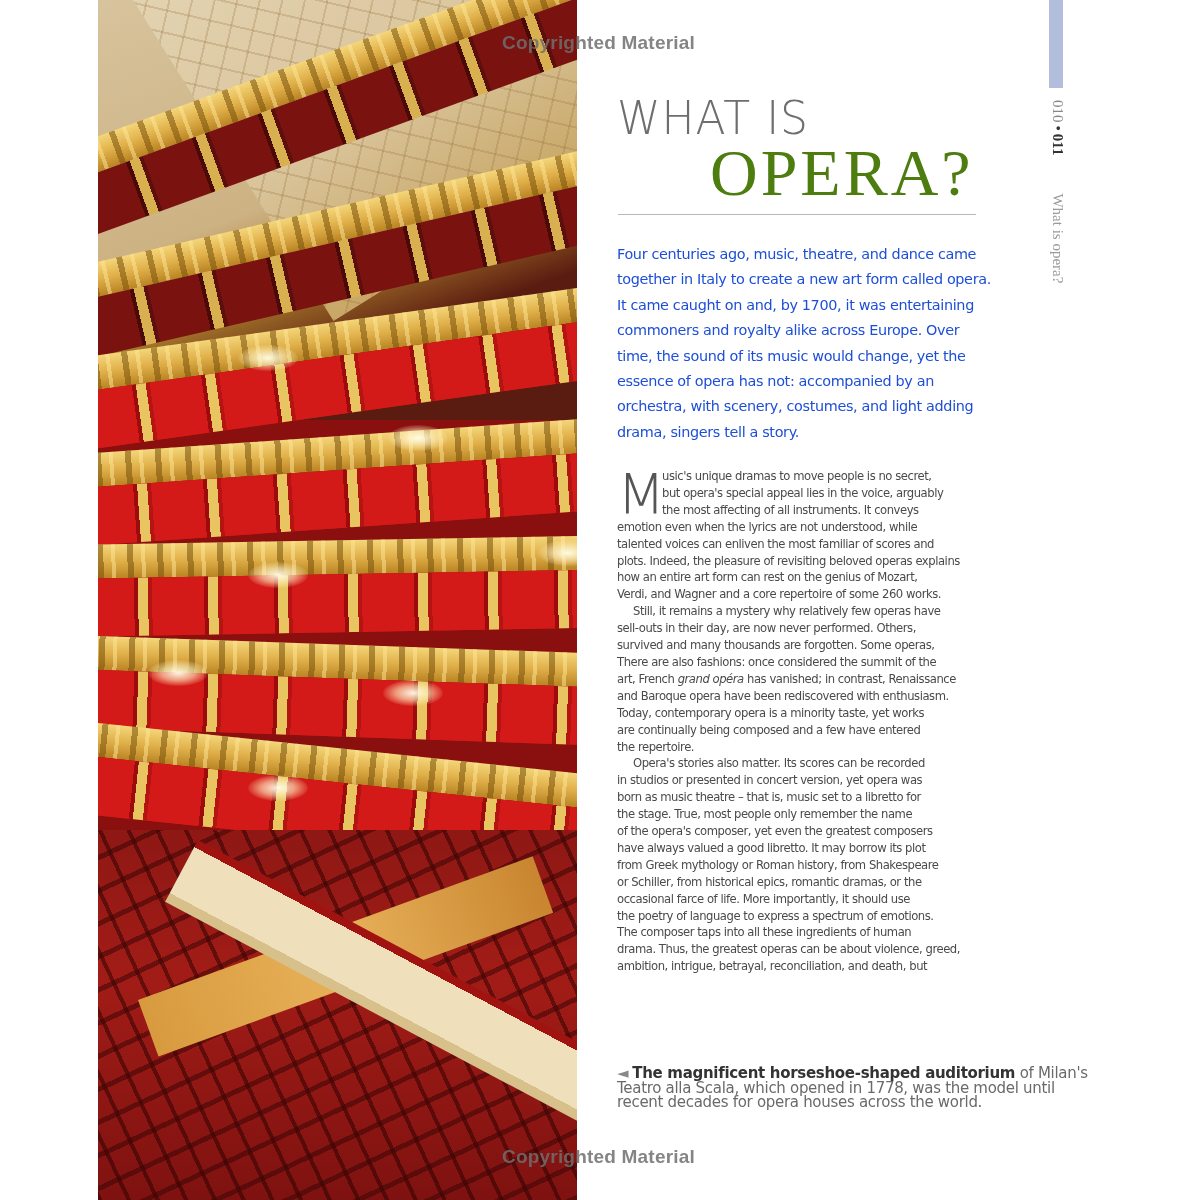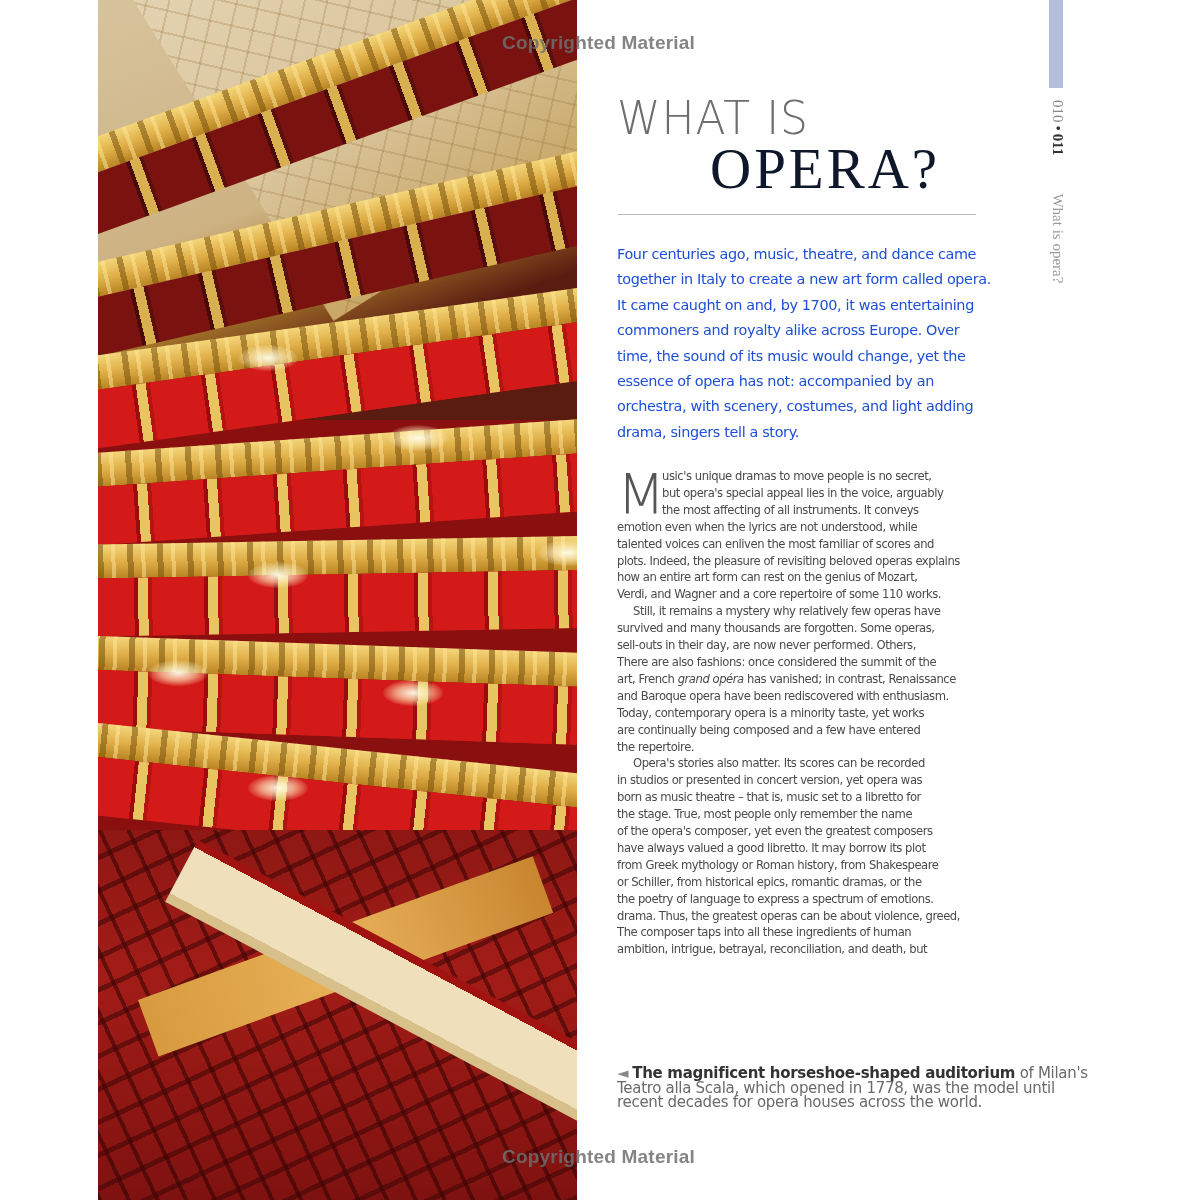--- a/index.html
+++ b/index.html
@@ -67,21 +67,21 @@
     font-size: 19px; color: rgba(110,110,110,0.85); letter-spacing: 0.2px; white-space: nowrap;
   }
 
   
   .title-line1 {
     position: absolute; left: 617px; top: 92px; font-family: "DejaVu Sans", sans-serif;
     font-weight: 200; font-size: 44px; color: #6e6e6e; letter-spacing: 1px; transform: scaleY(1.05);
   }
   .title-line2 {
     position: absolute; left: 710px; top: 140px; font-family: "Liberation Serif", serif;
-    font-size: 57px; color: #0f172a; letter-spacing: 3px; line-height: 1;
+    font-size: 66px; color: #4d7c0f; letter-spacing: 3px; line-height: 1;
   }
   .title-rule { position: absolute; left: 618px; top: 214px; width: 358px; height: 1px; background: #b8b8b8; }
 
   .intro {
     position: absolute; left: 617px; top: 242px; width: 365px;
     font-family: "DejaVu Sans", sans-serif; font-size: 14.4px; line-height: 25.4px; color: #1d4ed8;
     letter-spacing: -0.35px;
   }
   .intro span { display: block; white-space: nowrap; }
 
@@ -192,43 +192,44 @@
 <div class="body">
   <div class="dropcap">M</div>
 
   <span class="ln drop">usic's unique dramas to move people is no secret,</span>
   <span class="ln drop">but opera's special appeal lies in the voice, arguably</span>
   <span class="ln drop">the most affecting of all instruments. It conveys</span>
   <span class="ln">emotion even when the lyrics are not understood, while</span>
   <span class="ln">talented voices can enliven the most familiar of scores and</span>
   <span class="ln">plots. Indeed, the pleasure of revisiting beloved operas explains</span>
   <span class="ln">how an entire art form can rest on the genius of Mozart,</span>
-  <span class="ln">Verdi, and Wagner and a core repertoire of some 110 works.</span>
+  <span class="ln">Verdi, and Wagner and a core repertoire of some 260 works.</span>
 
   <span class="ln indent">Still, it remains a mystery why relatively few operas have</span>
+  <span class="ln">sell-outs in their day, are now never performed. Others,</span>
   <span class="ln">survived and many thousands are forgotten. Some operas,</span>
-  <span class="ln">sell-outs in their day, are now never performed. Others,</span>
   <span class="ln">There are also fashions: once considered the summit of the</span>
   <span class="ln"><span>art, French </span><i>grand opéra</i><span> has vanished; in contrast, Renaissance</span></span>
   <span class="ln">and Baroque opera have been rediscovered with enthusiasm.</span>
   <span class="ln">Today, contemporary opera is a minority taste, yet works</span>
   <span class="ln">are continually being composed and a few have entered</span>
   <span class="ln">the repertoire.</span>
 
   <span class="ln indent">Opera's stories also matter. Its scores can be recorded</span>
   <span class="ln">in studios or presented in concert version, yet opera was</span>
   <span class="ln">born as music theatre – that is, music set to a libretto for</span>
   <span class="ln">the stage. True, most people only remember the name</span>
   <span class="ln">of the opera's composer, yet even the greatest composers</span>
   <span class="ln">have always valued a good libretto. It may borrow its plot</span>
   <span class="ln">from Greek mythology or Roman history, from Shakespeare</span>
   <span class="ln">or Schiller, from historical epics, romantic dramas, or the</span>
+  <span class="ln">occasional farce of life. More importantly, it should use</span>
   <span class="ln">the poetry of language to express a spectrum of emotions.</span>
+  <span class="ln">The composer taps into all these ingredients of human</span>
   <span class="ln">drama. Thus, the greatest operas can be about violence, greed,</span>
-  <span class="ln">The composer taps into all these ingredients of human</span>
   <span class="ln">ambition, intrigue, betrayal, reconciliation, and death, but</span>
 </div>
 
 <div class="caption">
   <span class="ln"><span class="arrow">◄</span><b>The magnificent horseshoe-shaped auditorium</b><span> of Milan's</span></span>
   <span class="ln">Teatro alla Scala, which opened in 1778, was the model until</span>
   <span class="ln">recent decades for opera houses across the world.</span>
 </div>
 
 <div class="tab"></div>

